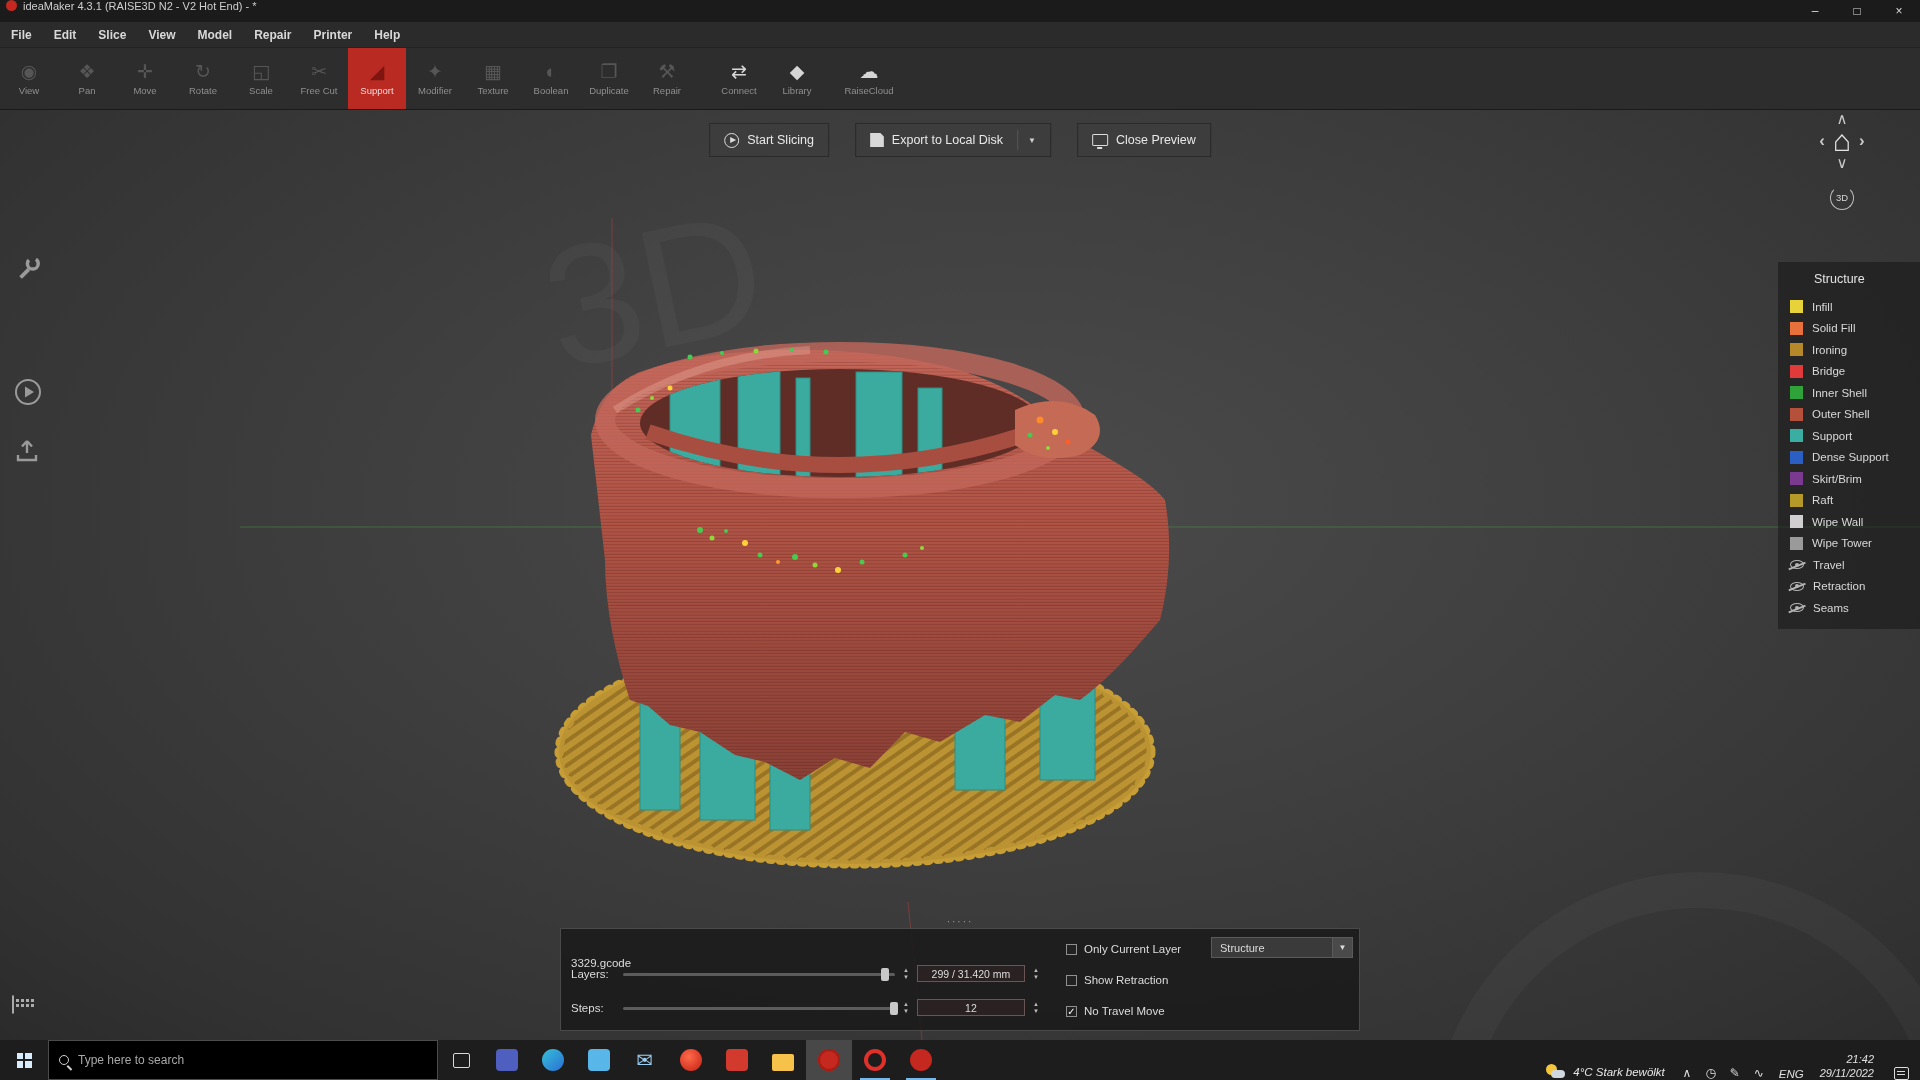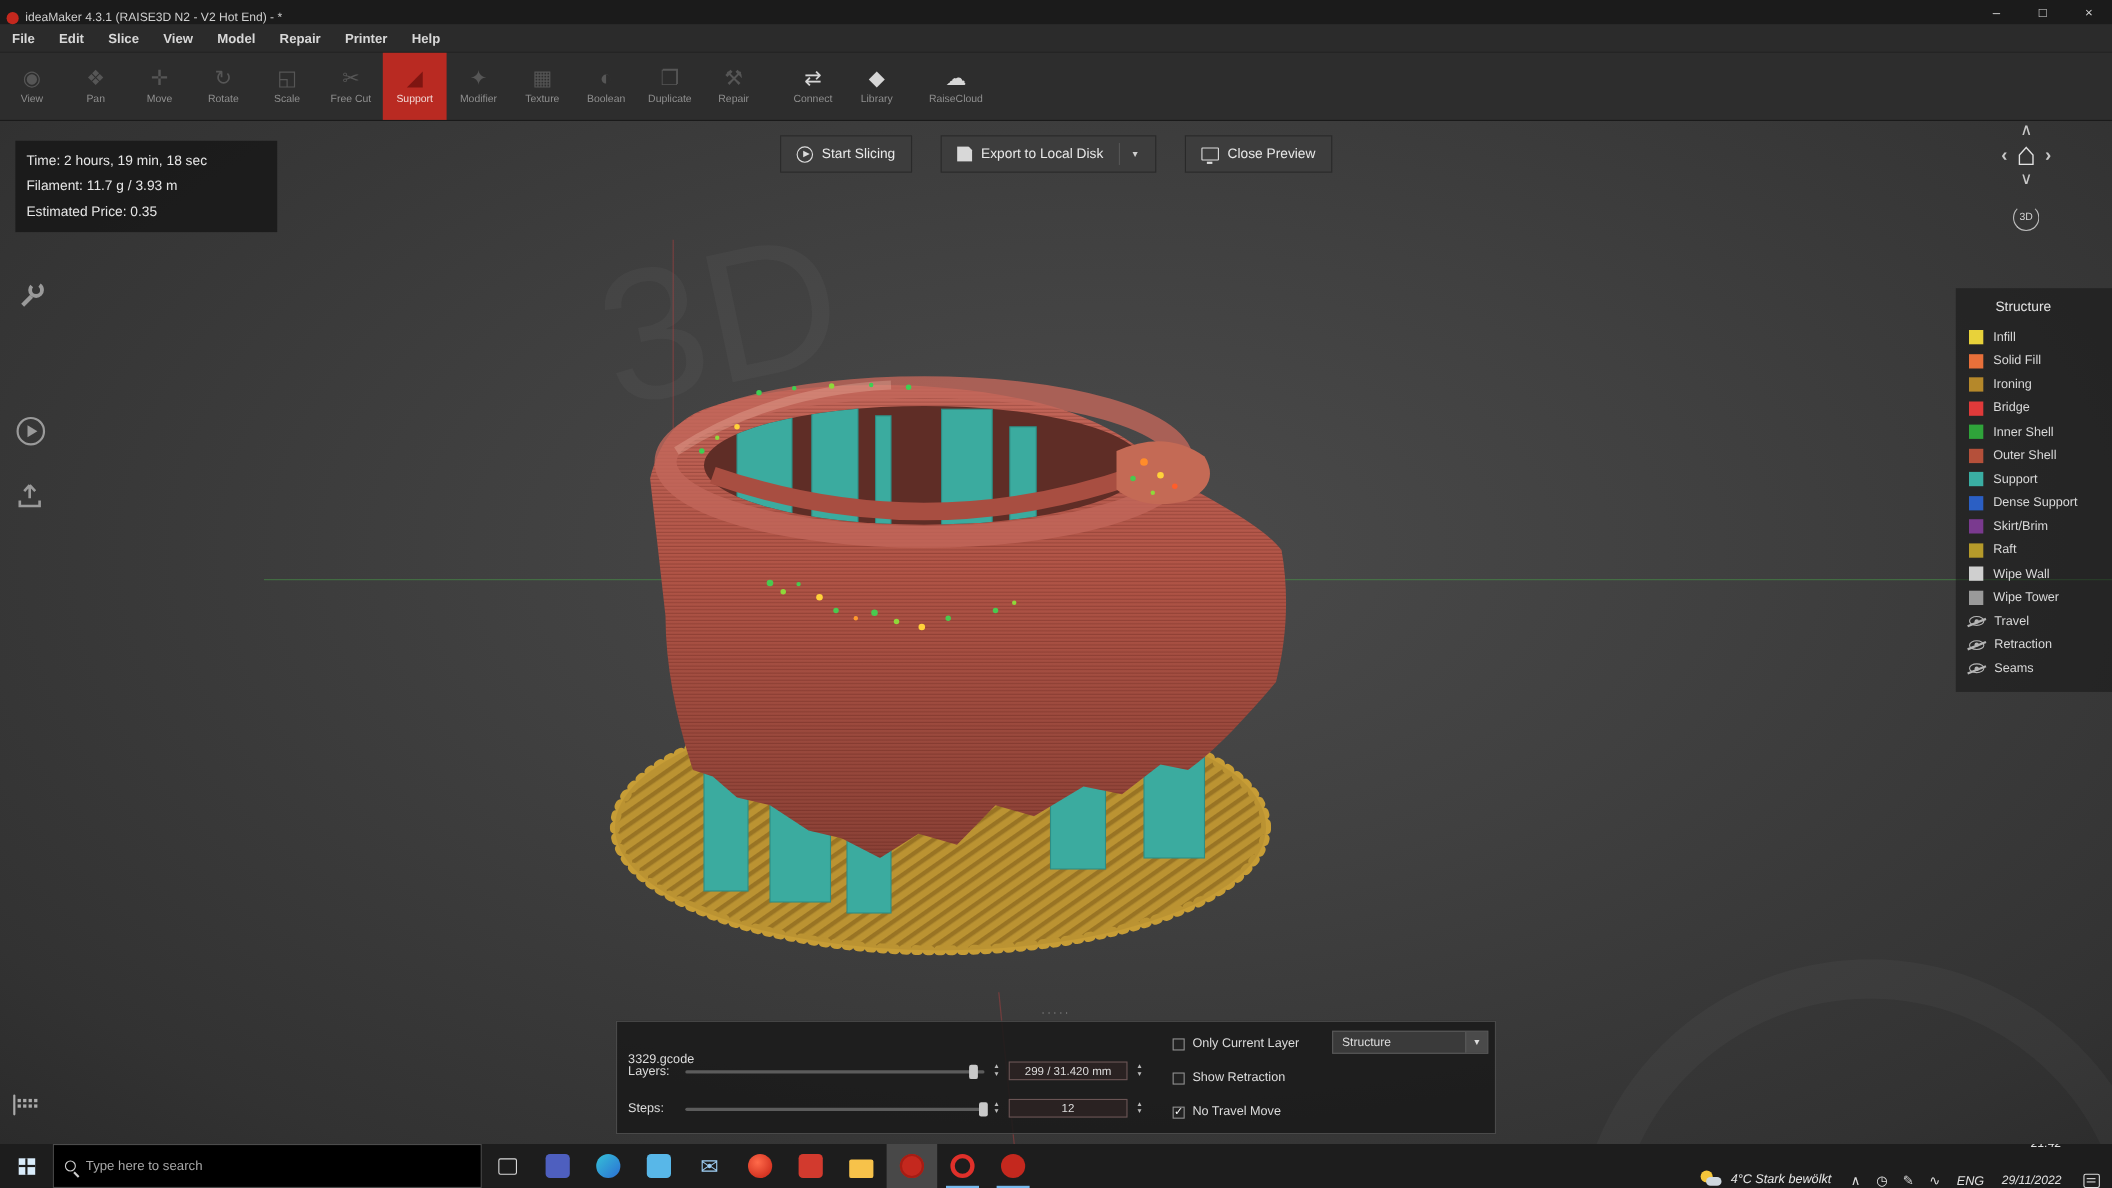--- a/index.html
+++ b/index.html
@@ -1,19 +1,19 @@
 <!DOCTYPE html>
 <html><head>
 <meta charset="utf-8">
 <style>
   * { margin:0; padding:0; box-sizing:border-box; }
   html,body { width:1920px; height:1080px; overflow:hidden; background:#222;
     font-family:"Liberation Sans","DejaVu Sans",sans-serif; }
   
-  .titlebar { height:22px; background:#1b1b1b; display:flex; align-items:flex-end; color:#cfcfcf; font-size:11px; }
+  .titlebar { height:22px; background:#1b1b1b; display:flex; align-items:flex-start; color:#cfcfcf; font-size:11px; }
   .app-ico { width:11px; height:11px; border-radius:50%; background:#c4281e; margin:0 6px 0 6px; }
   .titlebar .spacer { flex:1; }
   .win-btn { width:42px; height:22px; display:flex; align-items:center; justify-content:center; color:#d8d8d8; font-size:12px; }
   
   .menubar { height:26px; background:#2b2b2b; display:flex; align-items:center; color:#d8d8d8; font-size:12px; border-bottom:1px solid #222; }
   .menu-item { padding:12px 11px; height:100%; display:flex; align-items:center;font-weight:bold; }
   
   .toolbar { height:62px; background:#2d2d2d; display:flex; align-items:stretch; border-bottom:1px solid #1a1a1a; }
   .tb-item { width:58px; display:flex; flex-direction:column; align-items:center; justify-content:center; gap:3px; }
   .tb-icon { font-size:19px; line-height:20px; color:#565656; }
@@ -96,21 +96,21 @@
   .taskview { width:17px; height:15px; border:1.6px solid #d9d9d9; border-radius:2px; position:relative; background:transparent; }
   .ic-sq { width:22px; height:22px; border-radius:4px; }
   .ic-circle { width:22px; height:22px; border-radius:50%; }
   .tray { margin-left:auto; display:flex; align-items:flex-end;font-style:italic; }
   .weather { display:flex; align-items:center; gap:7px; padding:0 10px; font-size:11.5px; color:#e6e6e6; }
   .w-ico { position:relative; width:20px; height:16px; }
   .w-ico .sun { position:absolute; left:0; top:0; width:11px; height:11px; border-radius:50%; background:#f5c63a; }
   .w-ico .cloud { position:absolute; left:5px; top:6px; width:14px; height:8px; border-radius:6px; background:#cfd8df; }
   .tray-ic { width:24px; display:flex; align-items:center; justify-content:center; font-size:12px; color:#dcdcdc; }
   .tk-lang { padding:0 8px; font-size:11.5px; display:flex; align-items:center; }
-  .tk-clock { padding:0 8px; font-size:11px; line-height:14px; text-align:right; display:flex; flex-direction:column; justify-content:center;gap:19px; }
+  .tk-clock { padding:0 8px; font-size:11px; line-height:14px; text-align:right; display:flex; flex-direction:column; justify-content:center; }
   .tk-notif { width:38px; display:flex; align-items:center; justify-content:center; }
   .notif-ico { width:15px; height:13px; border:1.5px solid #dcdcdc; border-radius:2px; position:relative; }
   .notif-ico::before { content:""; position:absolute; left:2px; top:2.5px; width:8px; height:1.5px; background:#dcdcdc; box-shadow:0 3px #dcdcdc; }
 </style>
 </head>
 <body>
 
 <div class="titlebar">
   <span class="app-ico"></span>
   <span>ideaMaker 4.3.1 (RAISE3D N2 - V2 Hot End) - *</span>
@@ -284,25 +284,20 @@
       <circle cx="905" cy="445" r="2.5" fill="#49c94f"></circle>
         <circle cx="922" cy="438" r="2" fill="#8fd83a"></circle>
       <circle cx="1040" cy="310" r="3.5" fill="#ff8c2a"></circle>
         <circle cx="1055" cy="322" r="3" fill="#ffd23a"></circle>
       <circle cx="1068" cy="332" r="2.5" fill="#ff5e2a"></circle>
         <circle cx="1030" cy="325" r="2.5" fill="#49c94f"></circle>
       <circle cx="1048" cy="338" r="2" fill="#8fd83a"></circle>
     </g>
   </svg>
 
-  <div class="stats">
-    <div>Time: 2 hours, 19 min, 18 sec</div>
-    <div>Filament: 11.7 g / 3.93 m</div>
-    <div>Estimated Price: 0.35</div>
-  </div>
 
   <div class="preview-bar">
     <div class="pv-btn">
       <span class="play-circle"></span>
       <span>Start Slicing</span>
     </div>
     <div class="pv-btn">
       <span class="save-icon"></span>
       <span>Export to Local Disk</span>
       <span class="sep"></span>

